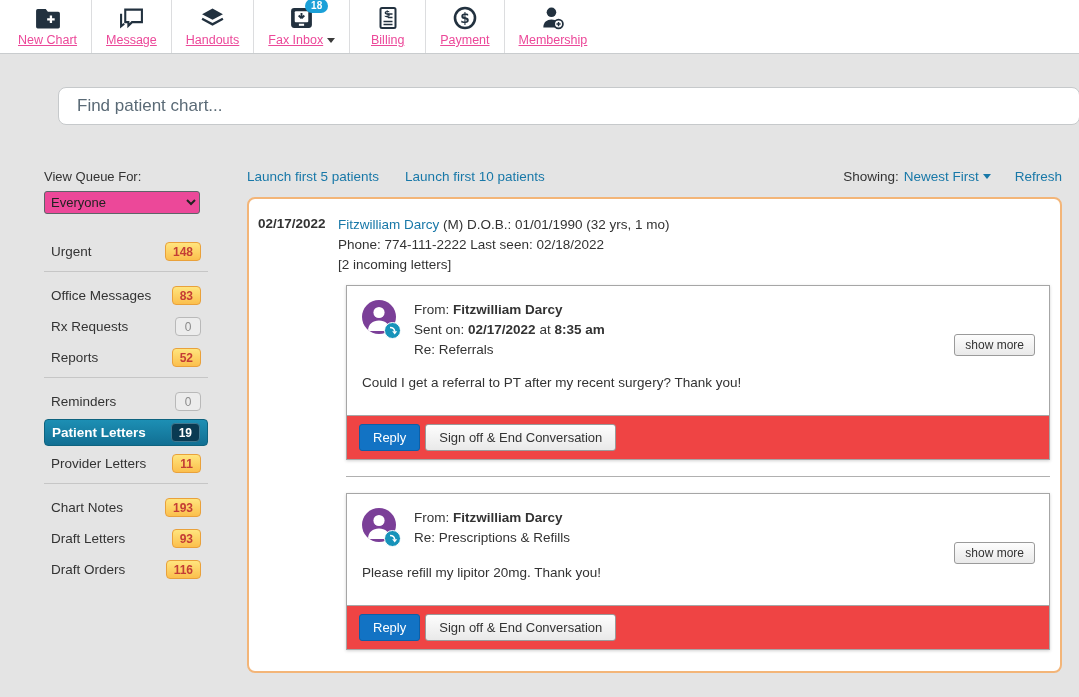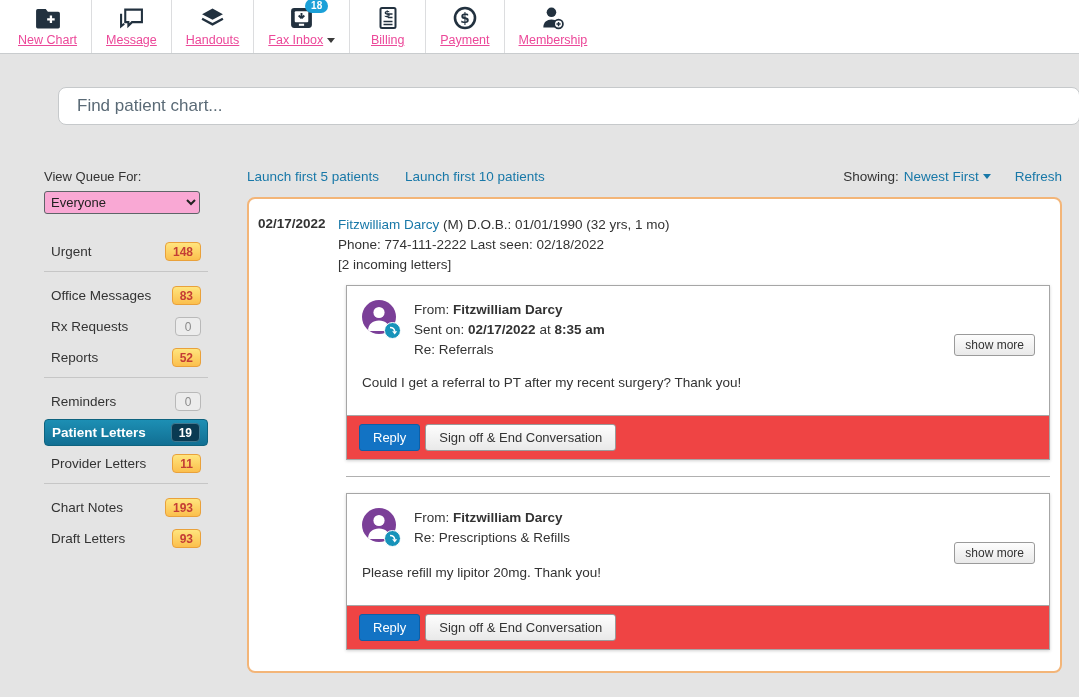--- a/index.html
+++ b/index.html
@@ -31,21 +31,21 @@
                   font-family:"Liberation Sans", sans-serif; outline:none;margin-left:20px; }
   .search-input::placeholder { color:#5a6a76; opacity:1; }
 
   
   .content { display:flex; padding:44px 17px 0 44px; align-items:flex-start; }
 
   
   .sidebar { width:164px; flex:none; }
   .queue-label { font-size:13px; color:#333; margin-bottom:7px; }
   .queue-select { width:156px; height:23px; font-size:13px; border:1px solid #5e6468;
-                  border-radius:3px; background:#f9a8d4; color:#222; padding:0 2px;
+                  border-radius:3px; background:#ec4899; color:#222; padding:0 2px;
                   font-family:"Liberation Sans", sans-serif; }
   .queue-list { margin-top:24px; }
   .q-item { display:flex; align-items:center; justify-content:space-between;
             height:27px; padding:0 7px 0 7px; margin-bottom:4px; cursor:pointer; border-radius:4px; }
   .q-label { font-size:13.5px; color:#333; white-space:nowrap; }
   .q-badge { font-size:12px; font-weight:bold; border-radius:4px; padding:1.5px 7px; min-width:26px;
              text-align:center; line-height:14px; }
   .badge-yellow { background:linear-gradient(#ffe57e,#fbbf4d); border:1px solid #e9a13b; color:#c43d35; }
   .badge-gray   { background:#ececec; border:1px solid #b9b9b9; color:#8a8a8a; font-weight:normal; }
   .badge-dark   { background:#0a3a52; border:1px solid #41788f; color:#fff; }
@@ -231,20 +231,24 @@
   <div class="q-item">
     <span class="q-label">Chart Notes</span>
     <span class="q-badge badge-yellow">193</span>
   </div>
 
   <div class="q-item">
     <span class="q-label">Draft Letters</span>
     <span class="q-badge badge-yellow">93</span>
   </div>
 
+  <div class="q-item">
+    <span class="q-label">Draft Orders</span>
+    <span class="q-badge badge-yellow">116</span>
+  </div>
 </div>
   </div>
 
   <div class="main">
 
     <div class="main-head">
       <a class="link">Launch first 5 patients</a>
       <a class="link launch-10">Launch first 10 patients</a>
       <span class="head-right">
         <span class="showing-label">Showing:</span>

